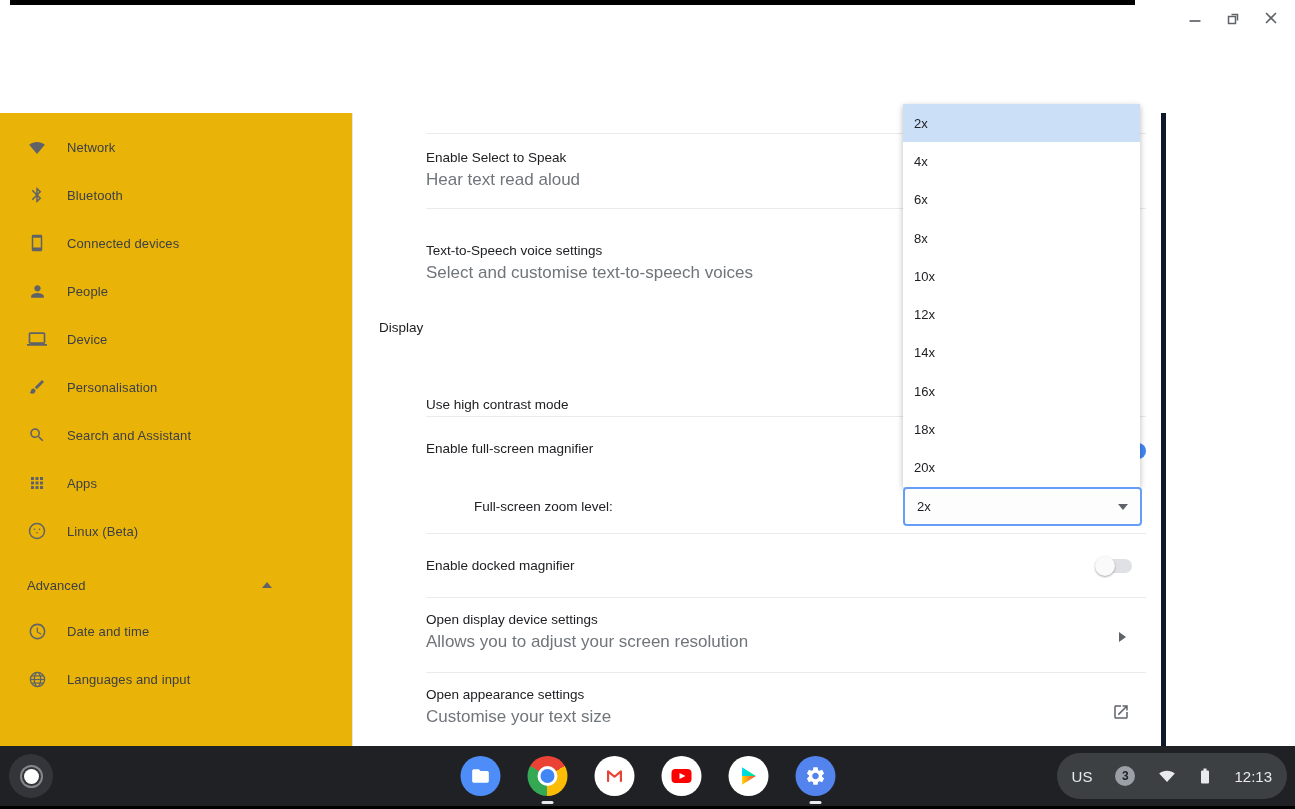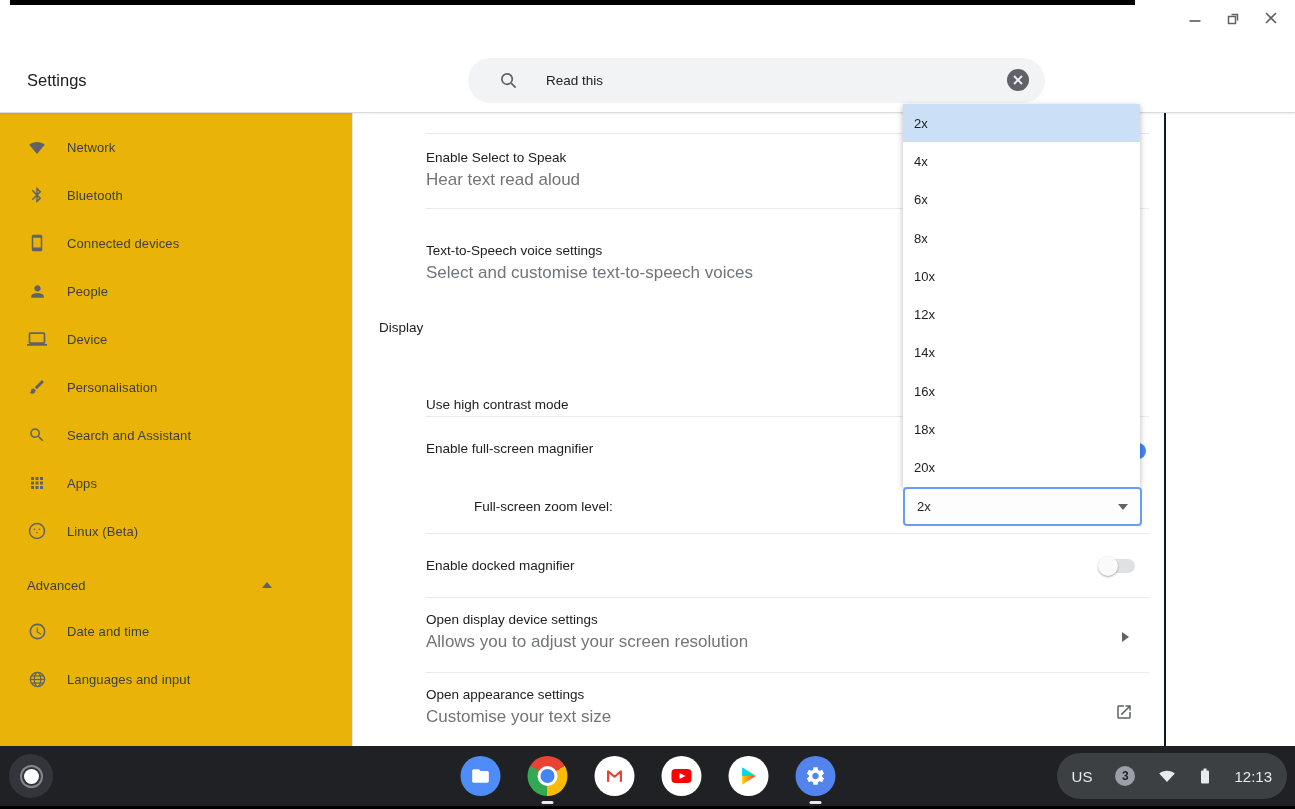--- a/index.html
+++ b/index.html
@@ -20,21 +20,21 @@
 
   
   .sidebar { position:absolute; top:113px; left:0; width:352px; bottom:63px; background:#eab308; padding-top:10px; z-index:2; }
   .nav-item { height:48px; display:flex; align-items:center; padding-left:27px; cursor:pointer; }
   .nav-icon { width:20px; height:20px; margin-right:20px; display:flex; align-items:center; justify-content:center; color:#5f6368; }
   .nav-label { font-size:13px; color:#3c4043; letter-spacing:.1px; }
   .advanced-row { height:44px; margin-top:8px; display:flex; align-items:center; padding-left:27px; position:relative; cursor:pointer; }
   .caret-up { position:absolute; left:262px; width:0; height:0; border-left:5px solid transparent; border-right:5px solid transparent; border-bottom:6px solid #5f6368; }
 
   
-  .content-area { position:absolute; top:113px; left:352px; width:814px; bottom:63px; background:#fff; border-left:1px solid #e4e6e8; border-right:2px solid #0f172a; }
+  .content-area { position:absolute; top:113px; left:352px; width:814px; bottom:63px; background:#fff; border-left:1px solid #e4e6e8; border-right:5px solid #0f172a; }
   .row { position:absolute; left:73px; right:15px; }
   .bordered { border-top:1px solid #e8eaed; }
   .row-title { font-size:13.5px; color:#202124; line-height:22px; }
   .row-sub { font-size:17px; color:#70757a; line-height:22px; }
   .section-header { position:absolute; left:26px; top:207px; font-size:13.5px; font-weight:500; color:#202124; }
   .r1 { top:20px; height:75px; padding-top:13px; }
   .r2 { top:95px; height:82px; padding-top:31px; }
   .r3 { top:252px; height:51px; display:flex; align-items:flex-end; }
   .r4 { top:303px; height:64px; display:flex; align-items:center; }
   .r5 { top:367px; height:53px; display:flex; align-items:center; padding-left:48px; }
@@ -96,36 +96,20 @@
       </svg>
     </div>
     <div class="win-btn">
       <svg width="14" height="14" stroke="#5f6368" stroke-width="1.6">
           <line x1="2" y1="2" x2="12" y2="12"></line>
           <line x1="12" y1="2" x2="2" y2="12"></line>
         </svg>
     </div>
   </div>
 
-  <div class="app-header">
-    <div class="page-title">Settings</div>
-    <div class="search-pill">
-      <svg width="19" height="19" viewBox="0 0 20 20" fill="none" stroke="#5f6368" stroke-width="1.8">
-        <circle cx="8.5" cy="8.5" r="5.5"></circle>
-          <line x1="12.8" y1="12.8" x2="17.5" y2="17.5"></line>
-      </svg>
-      <input class="search-input" type="text" value="Read this" style="">
-      <div class="clear-btn">
-        <svg width="10" height="10" stroke="#f1f3f4" stroke-width="1.8">
-            <line x1="1" y1="1" x2="9" y2="9"></line>
-            <line x1="9" y1="1" x2="1" y2="9"></line>
-          </svg>
-      </div>
-    </div>
-  </div>
 
   <div class="sidebar">
     <div class="nav-item">
       <span class="nav-icon">
         <svg width="20" height="20" viewBox="0 0 24 24" fill="#5f6368">
             <path d="M12 20.5 L2.6 9.2 C8 4.9 16 4.9 21.4 9.2 Z"></path>
           </svg>
       </span>
       <span class="nav-label">Network</span>
     </div>

